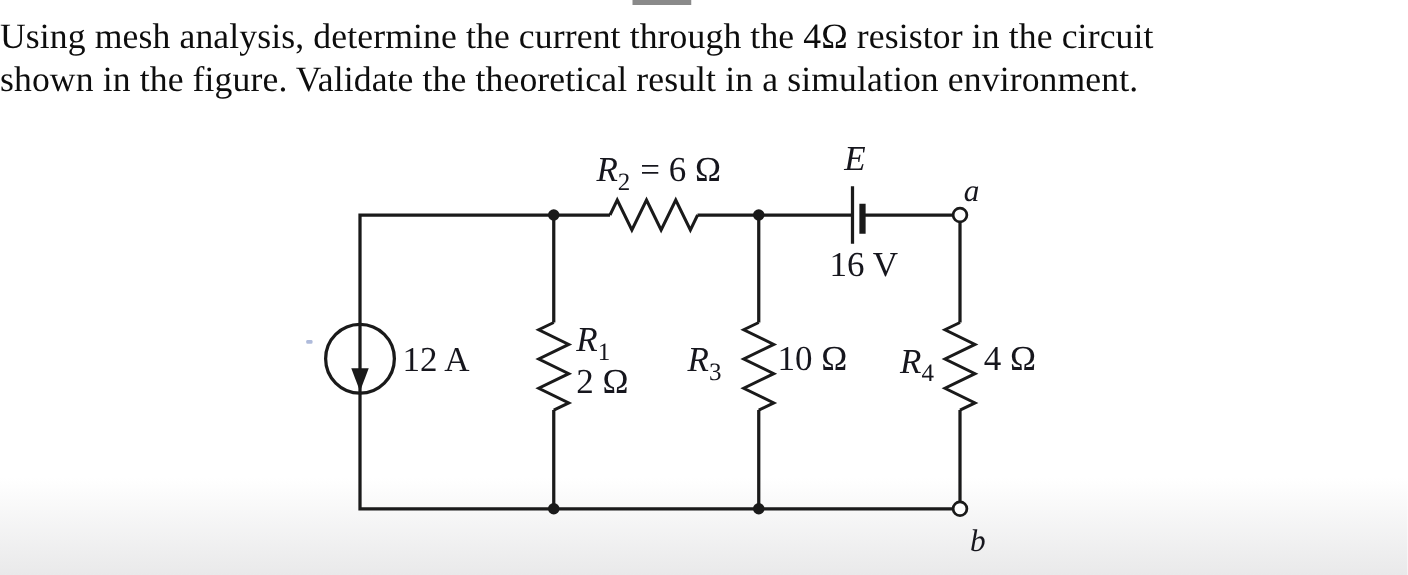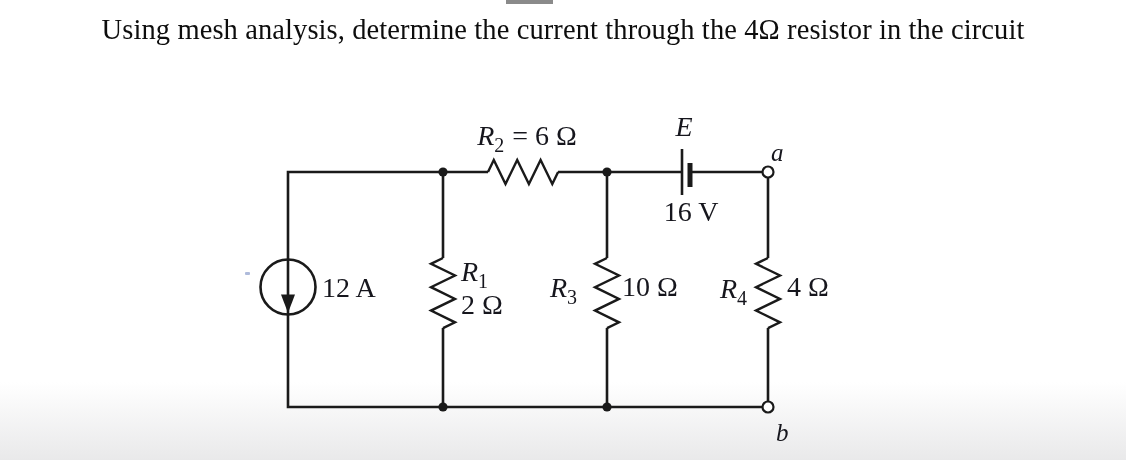--- a/index.html
+++ b/index.html
@@ -16,21 +16,21 @@
   .top-bar{
     position:absolute;left:506px;top:0;width:47px;height:4px;
     background:#8a8a8a;
   }
   .artifact-dash{
     position:absolute;left:245px;top:272px;width:5px;height:3px;
     background:rgba(110,132,190,0.55);border-radius:1px;
   }
   .title{
     position:absolute;left:0;top:12px;width:1126px;
-    text-align:center;color:#0d0d0d;
+    color:#0d0d0d;
     font-size:28.5px;line-height:35px;
     letter-spacing:0.1px;
   }
   svg.circuit{position:absolute;left:0;top:0;}
   .wire{stroke:#1a1a1a;stroke-width:2.6;fill:none;}
   .zig{stroke:#1a1a1a;stroke-width:2.4;fill:none;stroke-linejoin:miter;}
   .node{fill:#1a1a1a;stroke:none;}
   .term{fill:#ffffff;stroke:#1a1a1a;stroke-width:2.2;}
   .bat-long{stroke:#1a1a1a;stroke-width:2.6;}
   .bat-short{stroke:#1a1a1a;stroke-width:5;}
@@ -43,20 +43,21 @@
 </style>
 </head>
 <body>
 
 <div class="page-fade"></div>
 <div class="top-bar"></div>
 <div class="artifact-dash"></div>
 
 <div class="title">
   <div>Using mesh analysis, determine the current through the 4Ω resistor in the circuit</div>
+  <div>shown in the figure. Validate the theoretical result in a simulation environment.</div>
 </div>
 
 <svg class="circuit" width="1126" height="460" viewBox="0 0 1126 460">
 
   <path class="wire" d="M488,172 H288 V407 H762.5"></path>
 
   <path class="wire" d="M558,172 H682"></path>
   <path class="wire" d="M690,172 H762.5"></path>
 
   <g>

